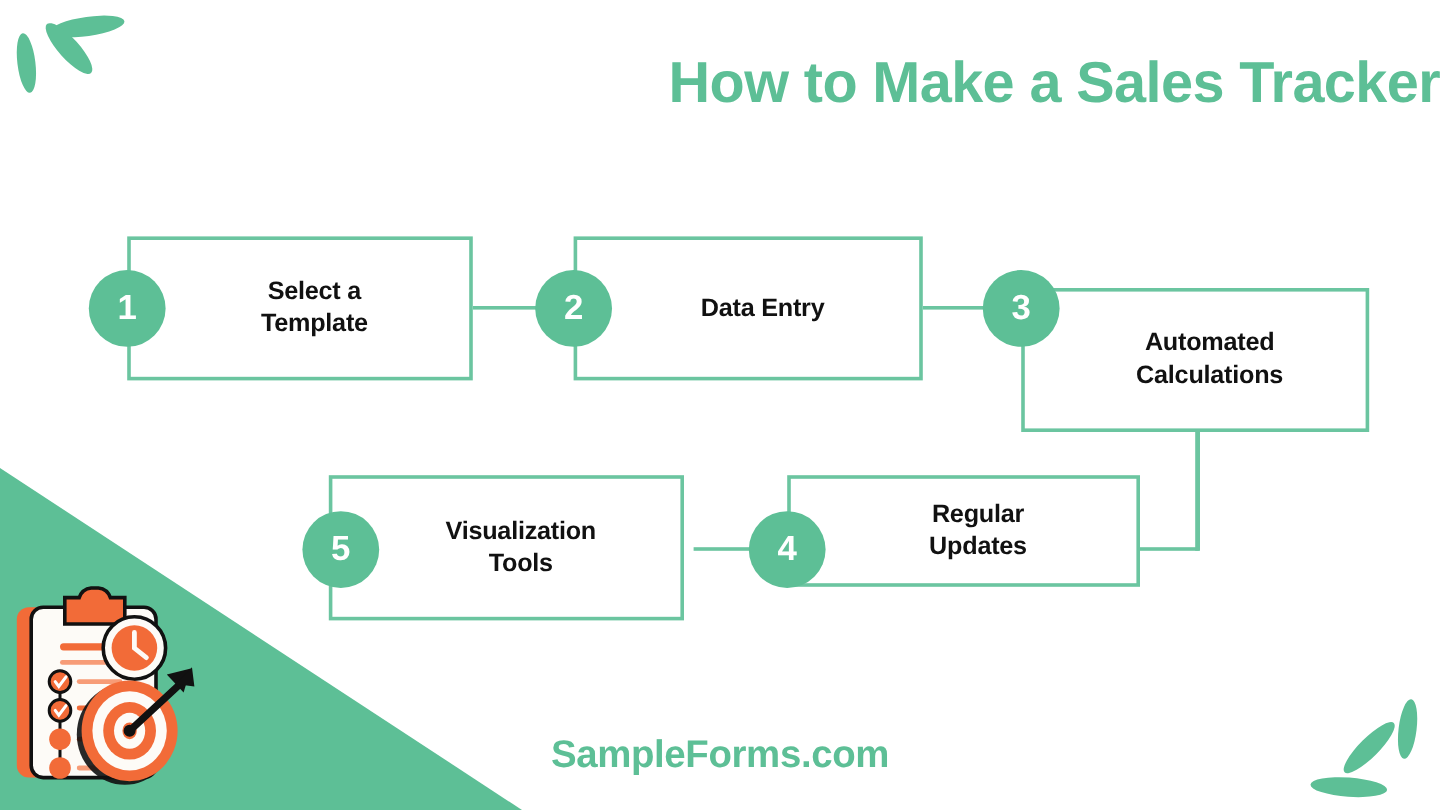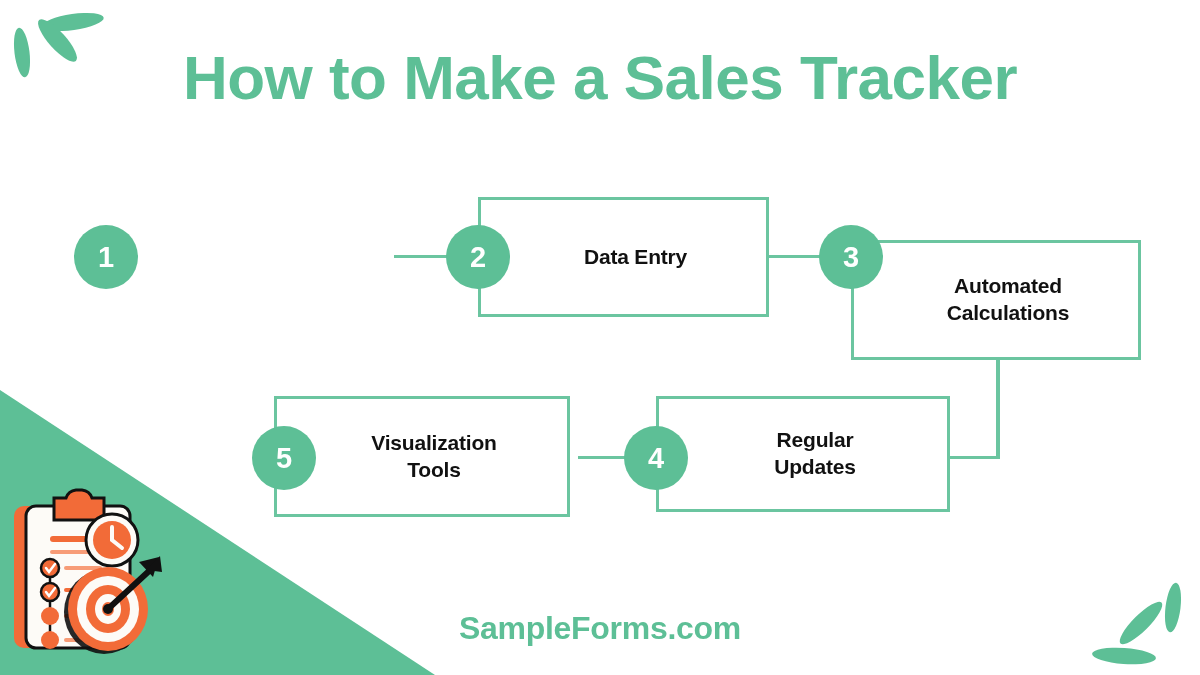--- a/index.html
+++ b/index.html
@@ -35,22 +35,22 @@
     background: #5DBF96;
     clip-path: polygon(0 0, 0 100%, 100% 100%);
   }
 
   
   .title {
     position: absolute;
     left: 0;
     top: 44px;
     width: 1200px;
-    text-align: center;
-    font-size: 62px;
+    text-align: right;
+    font-size: 48px;
     font-weight: bold;
     letter-spacing: -0.5px;
     color: #5DBF96;
     font-family: "Liberation Sans", sans-serif;
     line-height: 1.1;
   }
 
   
   .flow-box {
     position: absolute;
@@ -147,36 +147,40 @@
   <div class="corner-triangle"></div>
 
   <div class="title">How to Make a Sales Tracker</div>
 
   <div class="conn-h" style="left:394px; top:255px; width:90px;"></div>
   <div class="conn-h" style="left:769px; top:255px; width:88px;"></div>
   <div class="conn-v" style="left:996px; top:315px; width:4px; height:144px;"></div>
   <div class="conn-h" style="left:947px; top:456px; width:52px;"></div>
   <div class="conn-h" style="left:578px; top:456px; width:84px;"></div>
 
+  <div class="flow-box" style="left:106px; top:197px; width:288px; height:120px;">
+    <div class="flow-box-label">Select a
+Template</div>
+  </div>
 
   <div class="flow-box" style="left:478px; top:197px; width:291px; height:120px;">
     <div class="flow-box-label">Data Entry</div>
   </div>
 
   <div class="flow-box" style="left:851px; top:197px; width:290px; height:120px;margin-top:43px;">
     <div class="flow-box-label">Automated
 Calculations</div>
   </div>
 
   <div class="flow-box" style="left:274px; top:396px; width:296px; height:121px;">
     <div class="flow-box-label">Visualization
 Tools</div>
   </div>
 
-  <div class="flow-box" style="left:656px; top:396px; width:294px; height:116px;">
+  <div class="flow-box" style="left:656px; top:396px; width:294px; height:93px;">
     <div class="flow-box-label">Regular
 Updates</div>
   </div>
 
   <div class="step-circle" style="left:74px; top:225px;">
     <span>1</span>
   </div>
   <div class="step-circle" style="left:446px; top:225px;">
     <span>2</span>
   </div>

